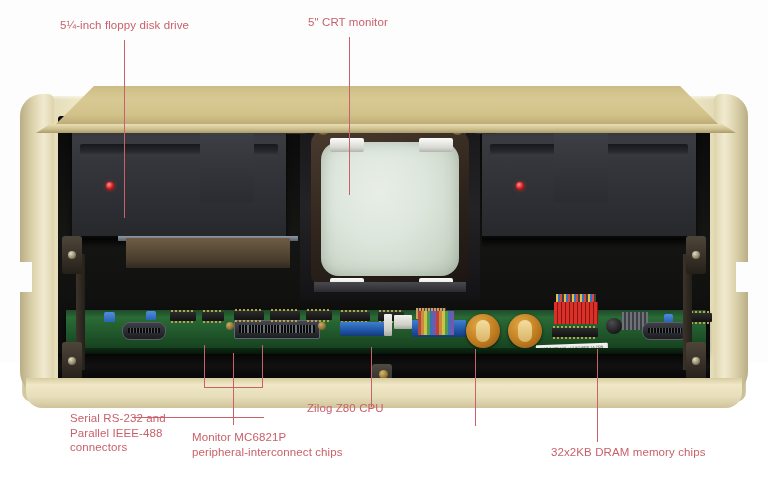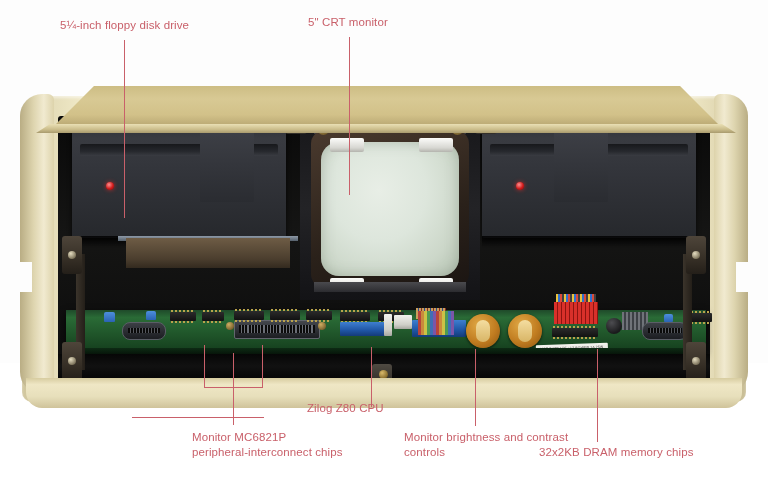--- a/index.html
+++ b/index.html
@@ -302,28 +302,29 @@
   <div class="lead v" style="left:124px;top:40px;height:178px;"></div>
 
   <div class="ann" style="left:308px;top:15px;">5" CRT monitor</div>
   <div class="lead v" style="left:349px;top:37px;height:158px;"></div>
 
   <div class="lead v" style="left:204px;top:345px;height:42px;"></div>
   <div class="lead v" style="left:262px;top:345px;height:42px;"></div>
   <div class="lead h" style="left:204px;top:387px;width:59px;"></div>
   <div class="lead h" style="left:132px;top:417px;width:132px;"></div>
 
+  <div class="ann" style="left:70px;top:411px;">Serial RS-232 and
+Parallel IEEE-488
+connectors</div>
 
   <div class="lead v" style="left:233px;top:353px;height:72px;"></div>
   <div class="ann" style="left:192px;top:430px;">Monitor MC6821P
 peripheral-interconnect chips</div>
 
   <div class="lead v" style="left:371px;top:347px;height:60px;"></div>
   <div class="ann" style="left:307px;top:401px;">Zilog Z80 CPU</div>
 
   <div class="lead v" style="left:475px;top:349px;height:77px;"></div>
-  <div class="ann" style="left:404px;top:430px;">Monitor brightness and contrast
-controls</div>
 
   <div class="lead v" style="left:597px;top:349px;height:93px;"></div>
-  <div class="ann" style="left:539px;top:445px;">32x2KB DRAM memory chips</div>
+  <div class="ann" style="left:551px;top:445px;">32x2KB DRAM memory chips</div>
 
 </div>
 
 </body></html>

